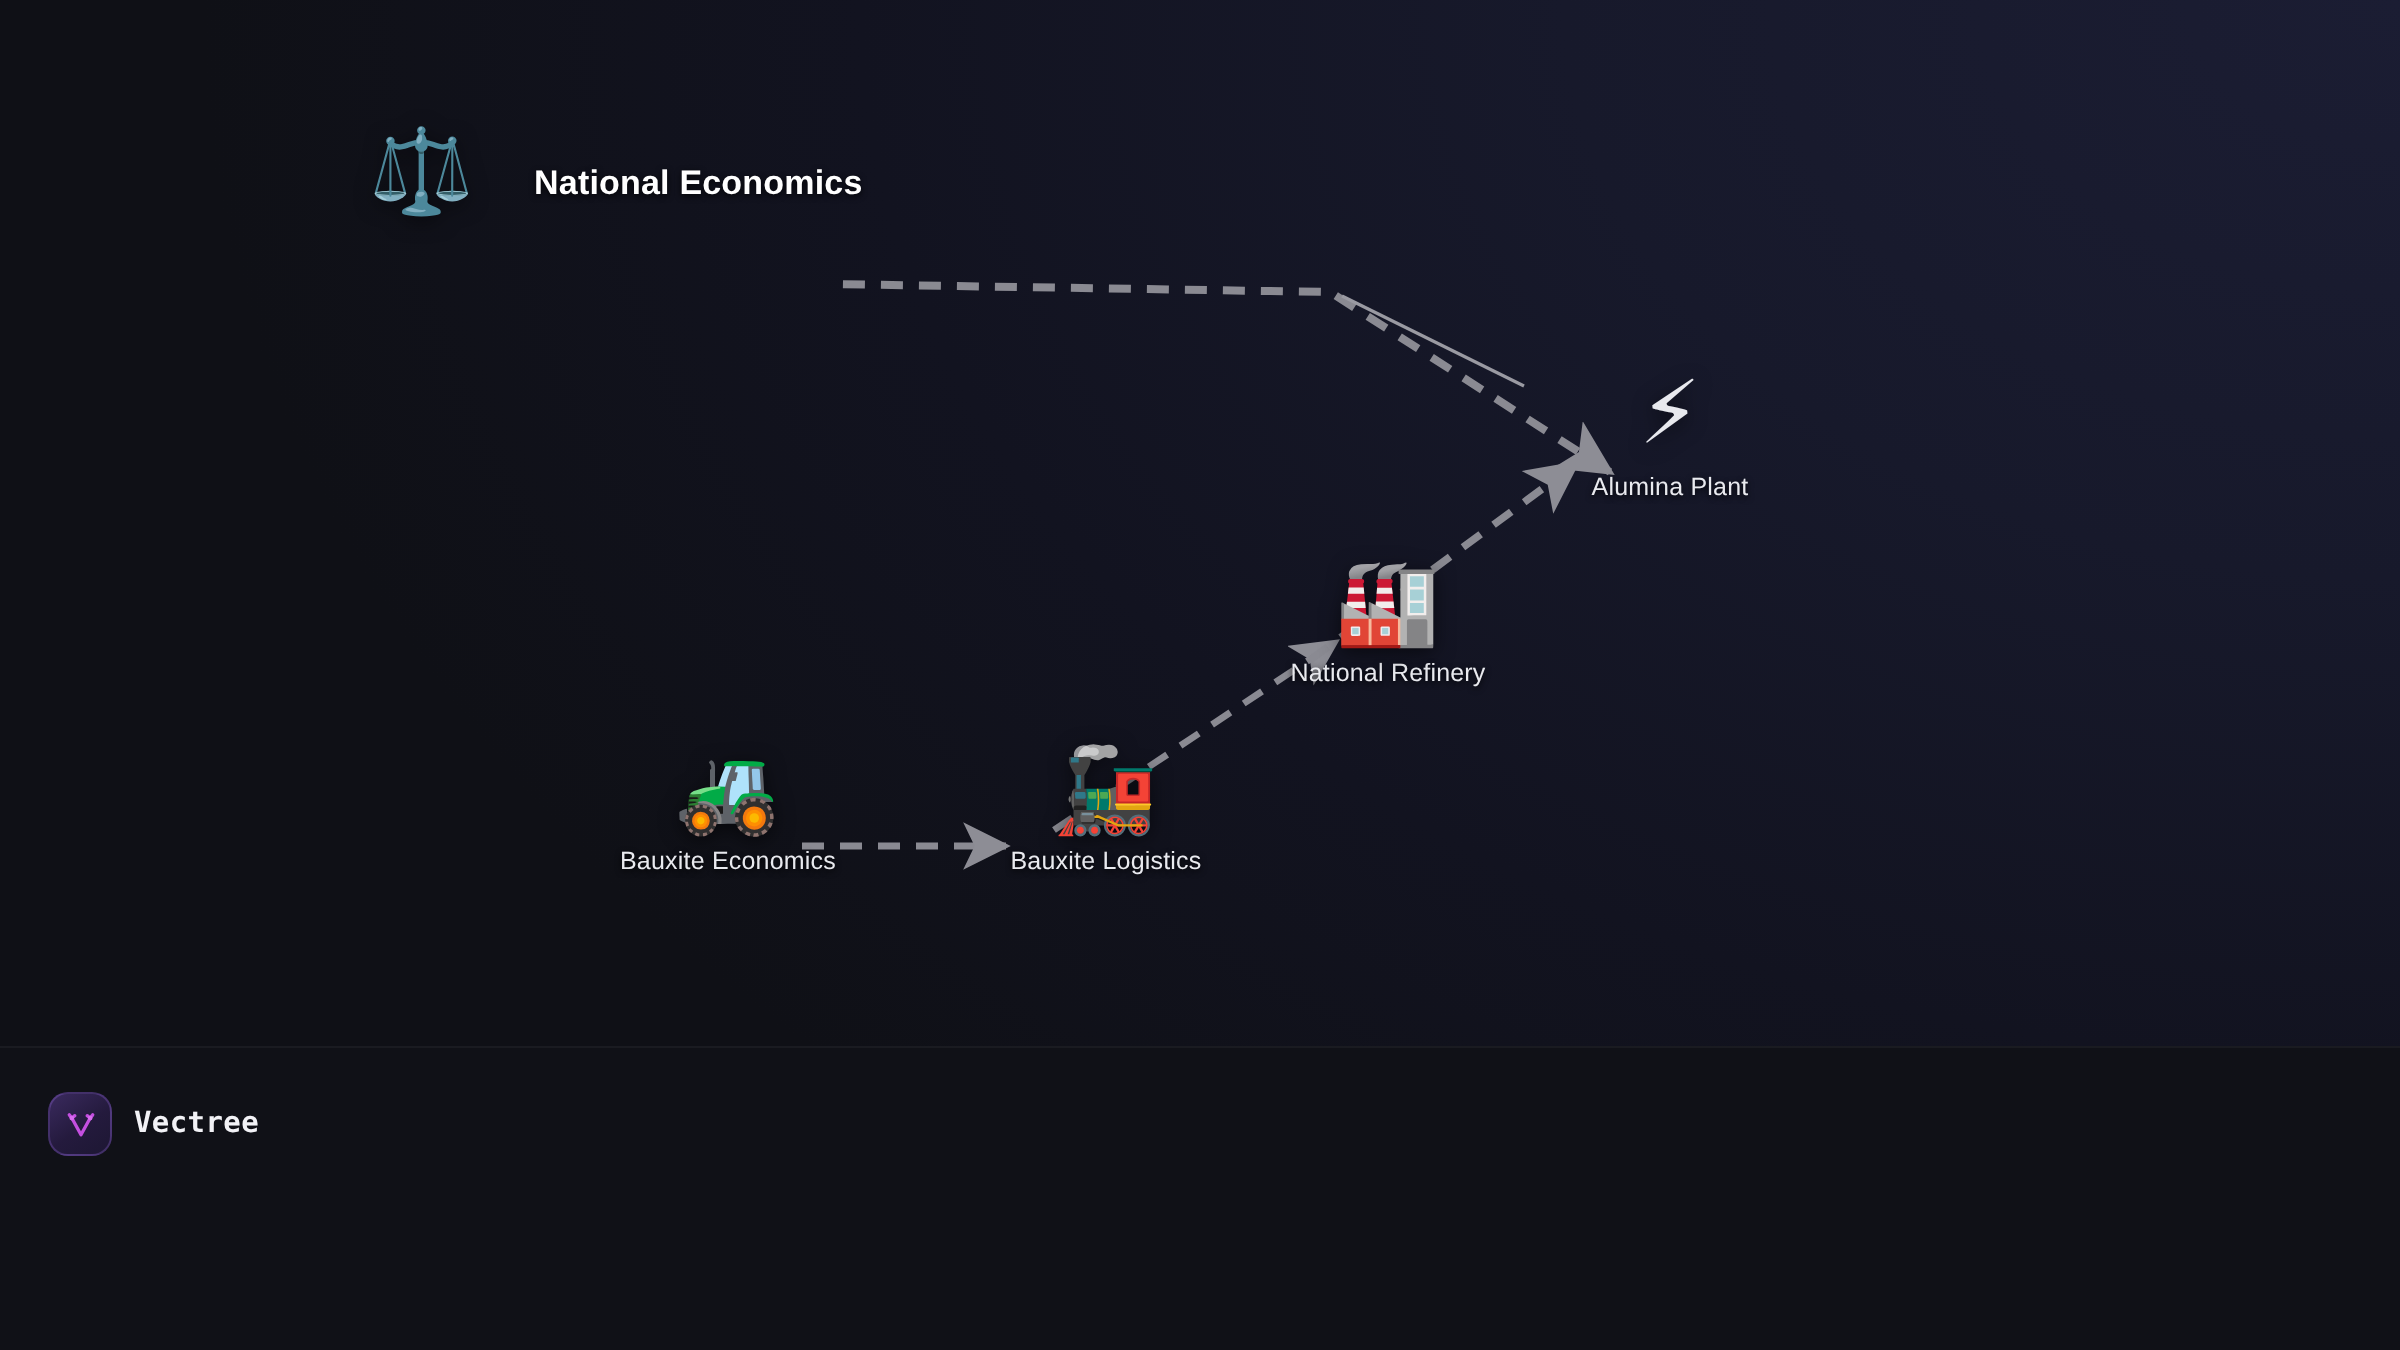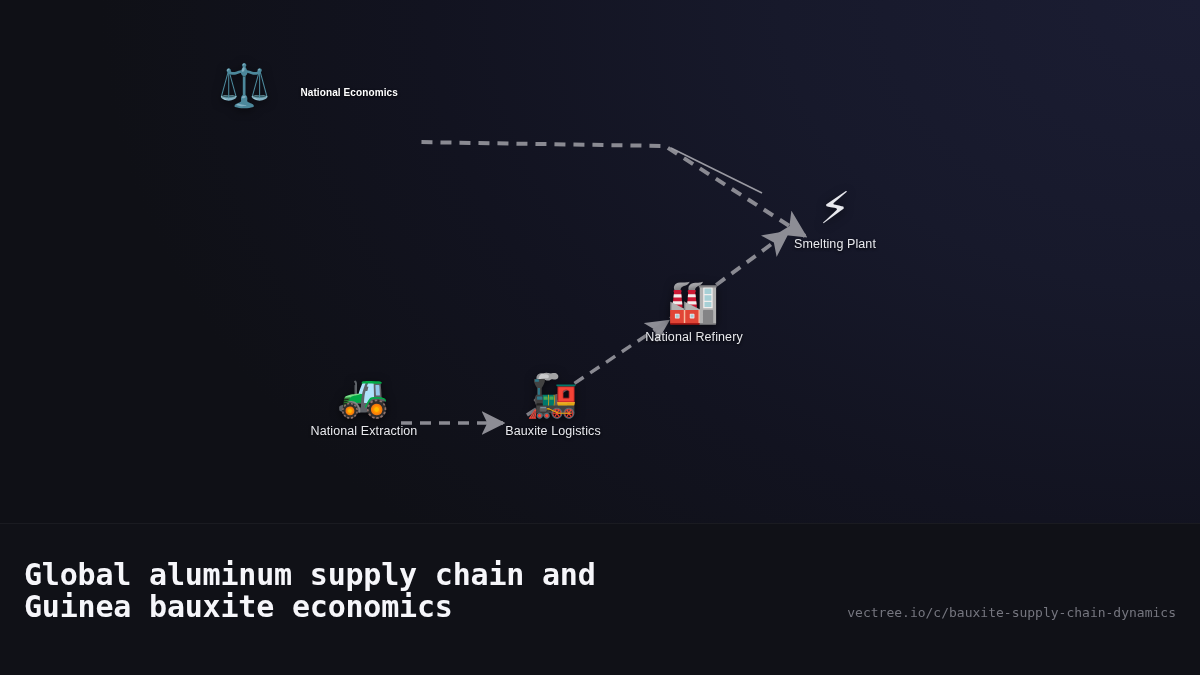--- a/index.html
+++ b/index.html
@@ -71,21 +71,21 @@
 
   
   .graph-node.root {
     flex-direction: row;
     align-items: center;
   }
   .graph-node.root .node-label {
     margin-top: 12px;
     margin-left: 30px;
     font-weight: bold;
-    font-size: 10px;
+    font-size: 17px;
     color: #ffffff;
   }
 
   
   #footer {
     position: absolute;
     left: 0;
     top: 523px;
     width: 1200px;
     height: 152px;
@@ -182,44 +182,53 @@
       </g>
     </svg>
 
     <div class="graph-node root" style="left:308px; top:86px;">
       <div class="node-glyph" style="font-size:42px;">⚖️</div>
       <div class="node-label">National Economics</div>
     </div>
 
     <div class="graph-node" style="left:835px; top:218px;">
       <div class="node-glyph" style="font-size:44px;">⚡</div>
-      <div class="node-label">Smelting Plant</div>
+      <div class="node-label">Alumina Plant</div>
     </div>
 
     <div class="graph-node" style="left:694px; top:312px;">
       <div class="node-glyph" style="font-size:42px;">🏭</div>
       <div class="node-label">National Refinery</div>
     </div>
 
     <div class="graph-node" style="left:553px; top:406px;">
       <div class="node-glyph" style="font-size:42px;">🚂</div>
       <div class="node-label">Bauxite Logistics</div>
     </div>
 
     <div class="graph-node" style="left:364px; top:406px;">
       <div class="node-glyph" style="font-size:42px;">🚜</div>
-      <div class="node-label">National Extraction</div>
+      <div class="node-label">Bauxite Economics</div>
     </div>
 
   </div>
 
   <div id="footer">
 
-
-    <div id="footer-main">
-      <h1 id="page-title">Global aluminum supply chain and
-Guinea bauxite economics</h1>
-      <div id="page-url">vectree.io/c/bauxite-supply-chain-dynamics</div>
-    </div>
+    <div id="brand-row">
+      <div id="brand-logo">
+        <svg width="19" height="19" viewBox="0 0 24 24" aria-hidden="true">
+          <g fill="none" stroke="#c44fe0" stroke-width="2.1" stroke-linecap="round" stroke-linejoin="round">
+            <path d="M6.2 7.6 L12 18.2 L17.8 7.6"></path>
+            <path d="M4.6 5.6 L6.2 7.6 L8.1 6.1"></path>
+            <path d="M19.4 5.6 L17.8 7.6 L15.9 6.1"></path>
+          </g>
+          <circle cx="6.2" cy="7.6" r="1.5" fill="#d96bf0"></circle>
+          <circle cx="17.8" cy="7.6" r="1.5" fill="#d96bf0"></circle>
+        </svg>
+      </div>
+      <div id="brand-name">Vectree</div>
+    </div>
+
 
   </div>
 
 </div>
 
 </body></html>

